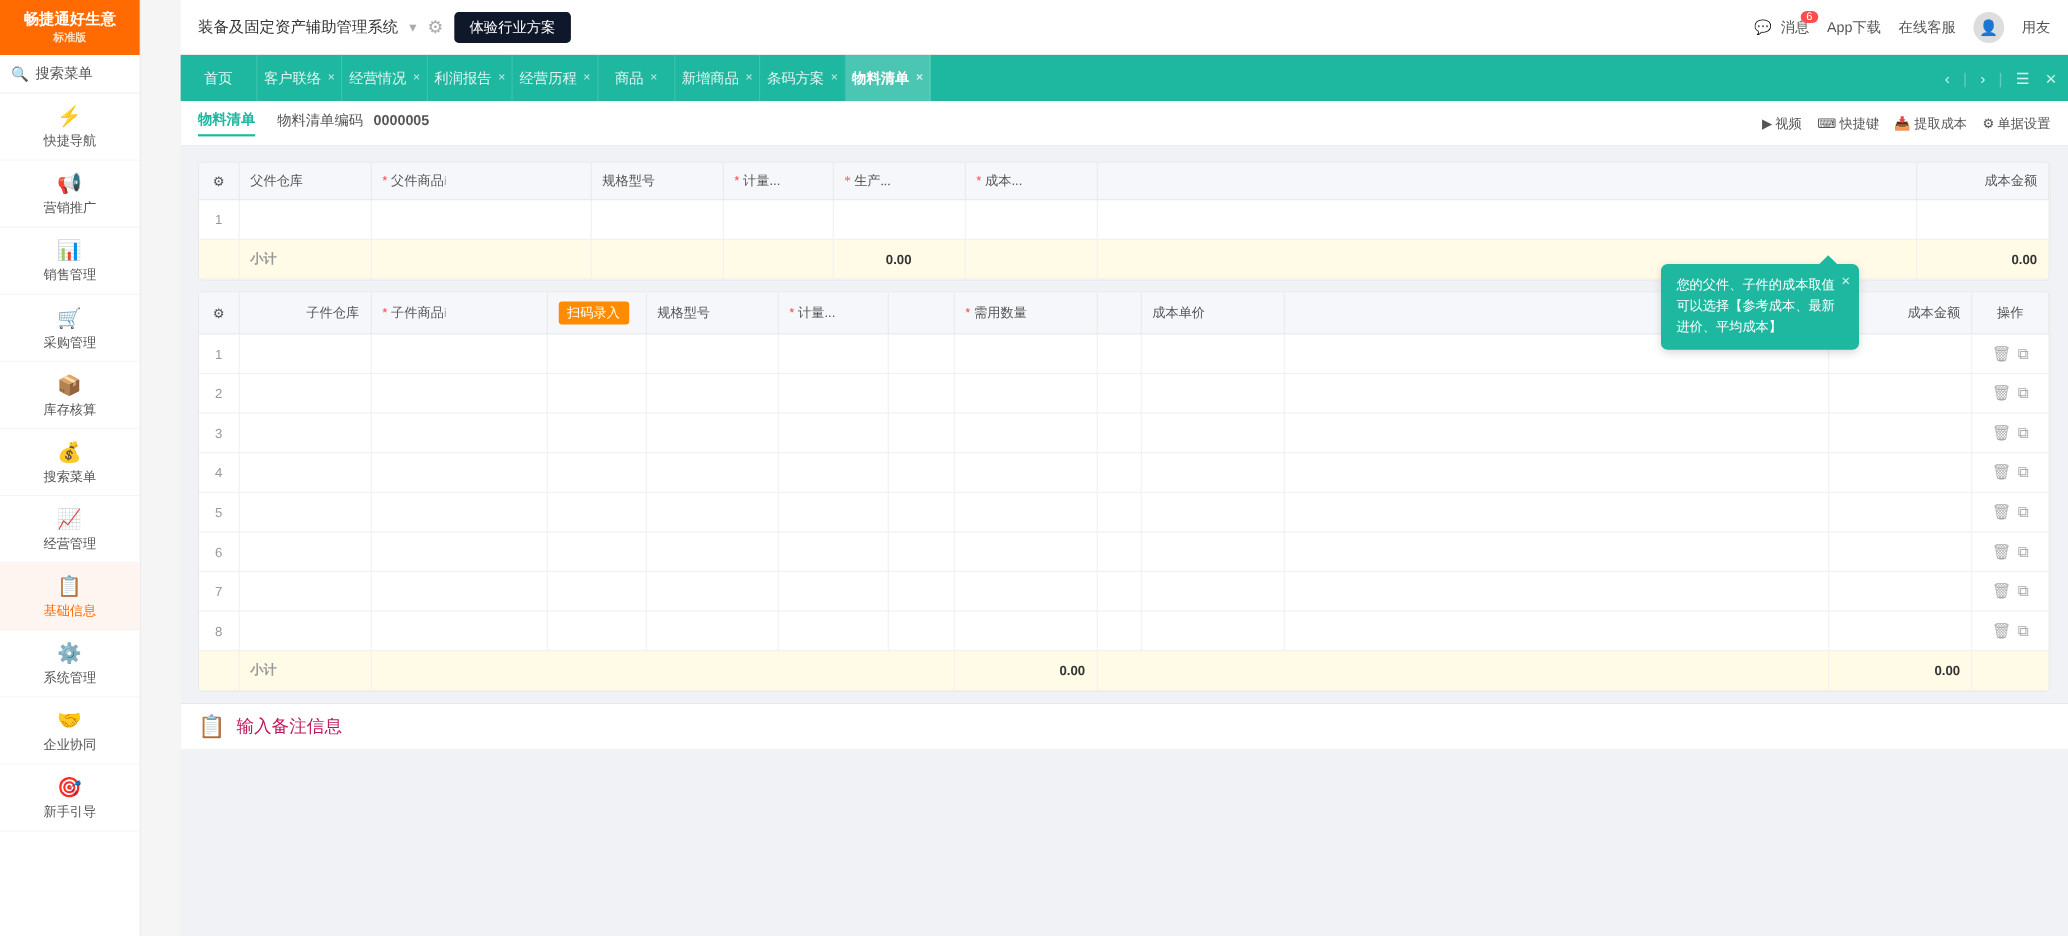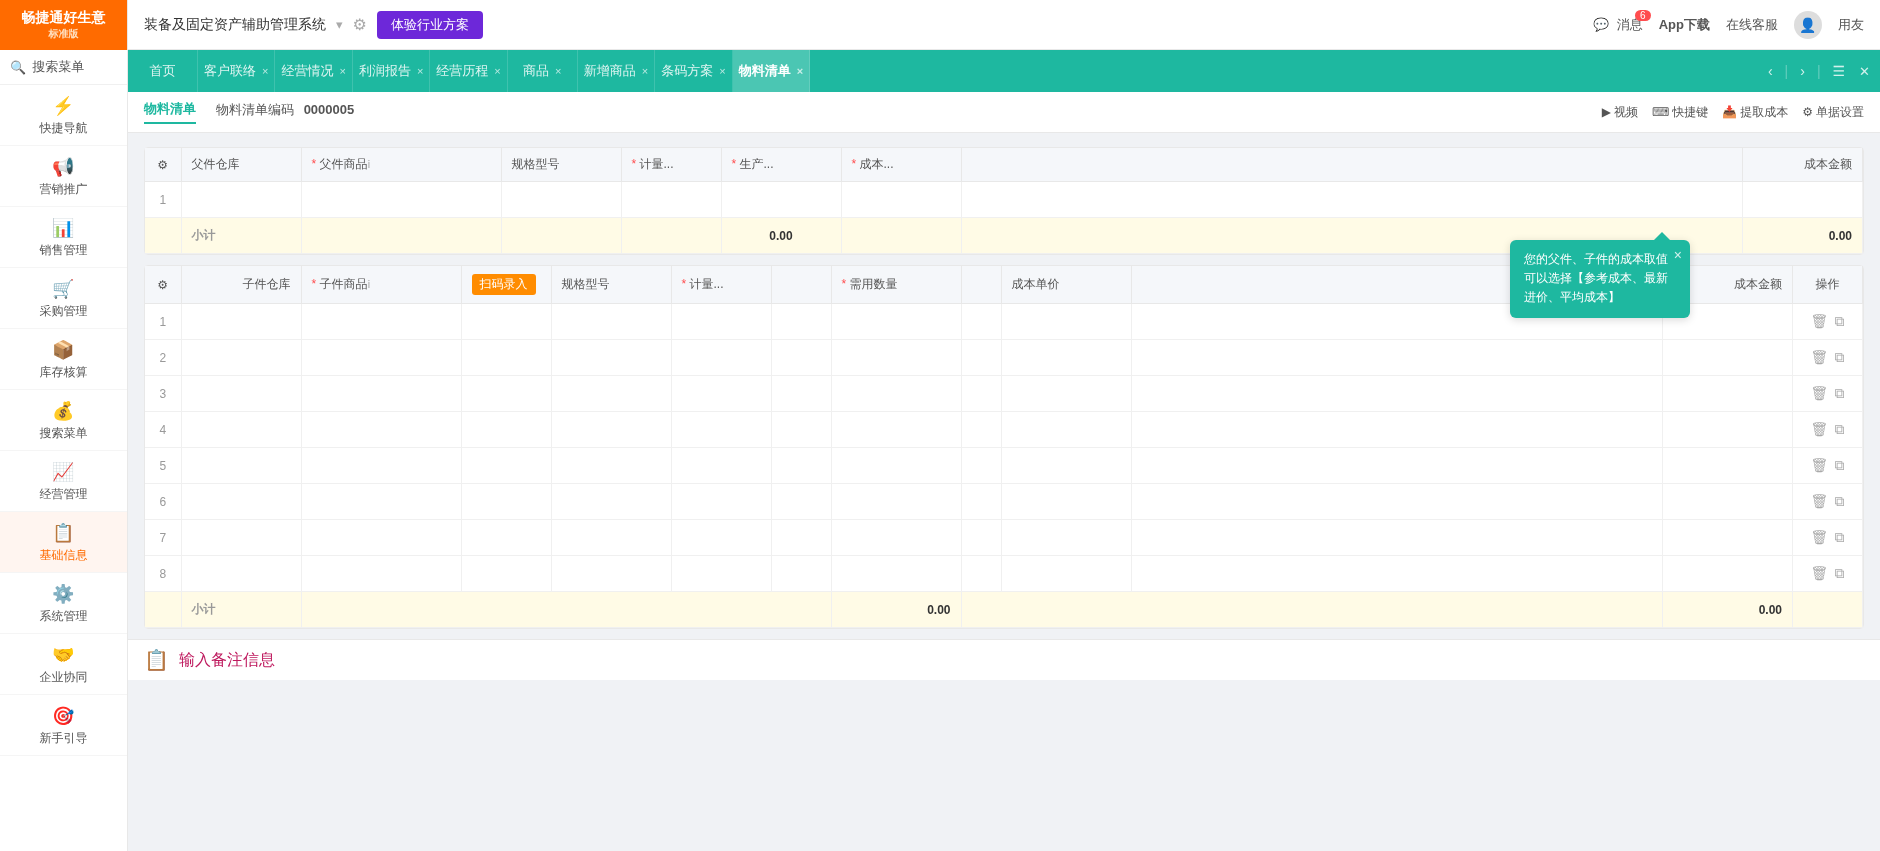--- a/index.html
+++ b/index.html
@@ -44,35 +44,35 @@
       padding: 10px 0 8px;
       cursor: pointer;
       color: #555;
       font-size: 12px;
       border-bottom: 1px solid #f5f5f5;
     }
     .sidebar-item.active { background: #fff5f0; color: #ff6b00; }
     .sidebar-item .icon { font-size: 18px; margin-bottom: 3px; }
 
     
-    .main { flex: 1; display: flex; flex-direction: column; overflow: hidden; }
+    .main { flex: 1; display: flex; flex-direction: column; overflow: hidden; margin-left: 36px; }
 
     
     .topbar {
       height: 50px;
       background: #fff;
       border-bottom: 1px solid #e8e8e8;
       display: flex;
       align-items: center;
       padding: 0 16px;
       justify-content: space-between;
     }
     .topbar-left { display: flex; align-items: center; gap: 10px; color: #555; font-size: 13px; }
     .topbar-btn {
-      background: #6d28d9;
+      background: #0f172a;
       color: #fff;
       border: none;
       border-radius: 4px;
       padding: 5px 14px;
       cursor: pointer;
       font-size: 13px;
     }
     .topbar-right { display: flex; align-items: center; gap: 16px; color: #555; font-size: 13px; }
     .topbar-right .badge-wrap { position: relative; cursor: pointer; }
     .badge { position: absolute; top: -6px; right: -8px; background: #ff4d4f; color: #fff; border-radius: 8px; font-size: 10px; padding: 0 4px; min-width: 16px; text-align: center; }
@@ -277,21 +277,21 @@
       <span style="color:#aaa;cursor:pointer;">▾</span>
       <span style="color:#aaa;cursor:pointer;font-size:16px;">⚙</span>
       <button class="topbar-btn">体验行业方案</button>
     </div>
     <div class="topbar-right">
       <div class="badge-wrap">
         <span>💬</span>
         <span class="badge">6</span>
         <span style="margin-left:4px;">消息</span>
       </div>
-      <span style="cursor:pointer;font-weight:bold;">App下载</span>
+      <span style="cursor:pointer;">App下载</span>
       <span style="cursor:pointer;">在线客服</span>
       <span style="width:28px;height:28px;background:#ddd;border-radius:50%;display:inline-flex;align-items:center;justify-content:center;font-size:14px;">👤</span>
       <span style="cursor:pointer;">用友</span>
     </div>
   </div>
 
   <div class="nav-tabs">
     <div class="nav-tab">
       <span>首页</span>
     </div>
@@ -376,21 +376,21 @@
       <div class="section" style="margin-top:14px;">
         <div class="table-wrap">
           <table>
             <thead>
               <tr>
                 <th class="settings-col">⚙</th>
                 <th style="width:120px;">父件仓库</th>
                 <th style="width:200px;"><span class="req">*</span> 父件商品<span style="color:#aaa;font-size:11px;">ℹ</span></th>
                 <th style="width:120px;">规格型号</th>
                 <th style="width:100px;"><span class="req">*</span> 计量...</th>
-                <th style="width:120px;"><span class="req">*</span> 生产...</th>
+                <th style="width:120px;font-family:Liberation Serif, serif;"><span class="req">*</span> 生产...</th>
                 <th style="width:120px;"><span class="req">*</span> 成本...</th>
                 <th style="flex:1;min-width:400px;"></th>
                 <th style="width:120px;text-align:right;">成本金额</th>
               </tr>
             </thead>
             <tbody>
               <tr>
                 <td class="row-num">1</td>
                 <td></td>
                 <td></td>

